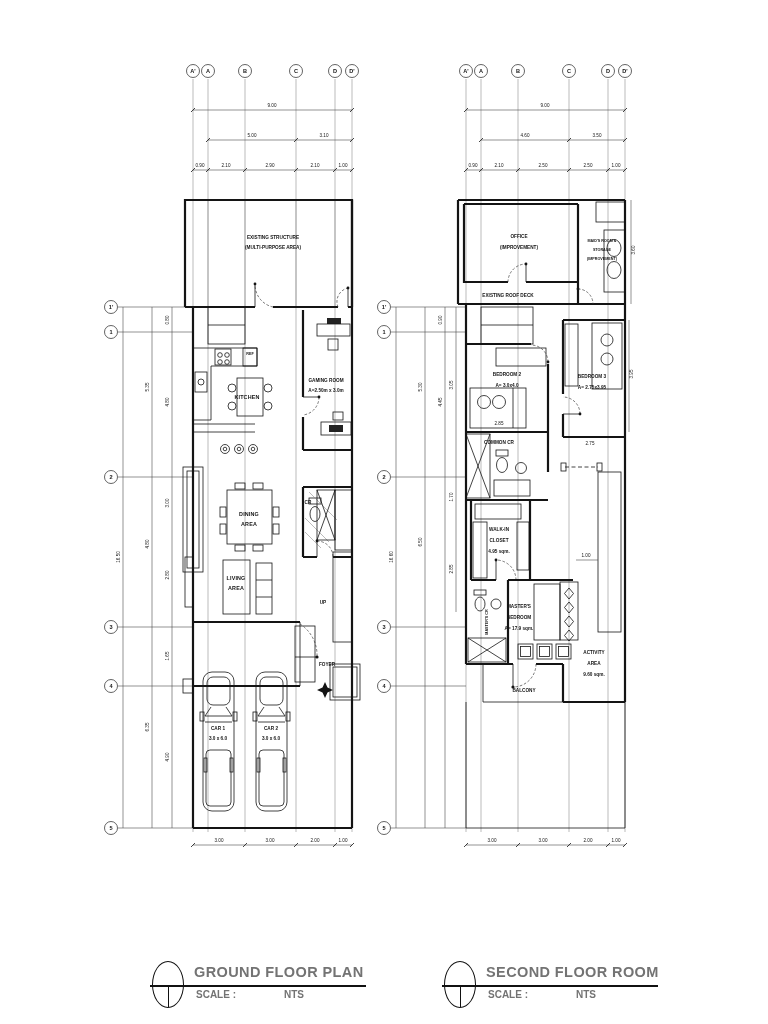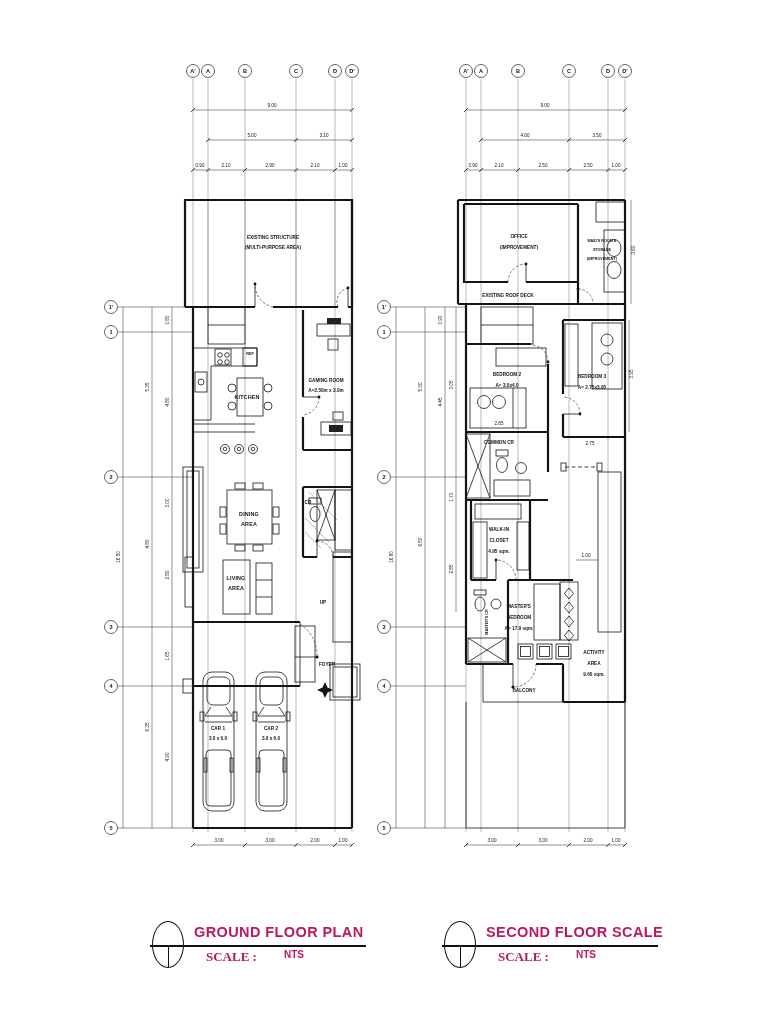--- a/index.html
+++ b/index.html
@@ -14,26 +14,26 @@
   .b{font-size:5.6px;font-weight:700;}
   .gl{stroke:#8d8d8d;stroke-width:.6;fill:none;}
   .dl{stroke:#4a4a4a;stroke-width:.6;fill:none;}
   .tk{stroke:#141414;stroke-width:.8;fill:none;}
   .w{stroke:#141414;stroke-width:2.2;fill:none;}
   .w1{stroke:#141414;stroke-width:.8;fill:none;}
   .dr{stroke:#3c3c3c;stroke-width:.7;fill:none;stroke-dasharray:2.6 1.8;}
   .bb{fill:#fff;stroke:#3c3c3c;stroke-width:.8;}
   .dot{fill:#141414;}
   
-  .tb{position:absolute;height:52px;color:#be185d;}
+  .tb{position:absolute;height:52px;color:#737373;margin-top:40px;}
   .tb-line{position:absolute;left:0;right:0;top:27px;height:1.6px;background:#111;}
   .tb-circ{position:absolute;left:2px;top:3px;width:30px;height:45px;border:1.4px solid #111;border-radius:50%;}
   .tb-vline{position:absolute;left:50%;top:24px;bottom:0;width:1.2px;background:#111;}
   .tb-title{position:absolute;left:44px;top:6px;font-size:14.5px;font-weight:700;letter-spacing:.4px;white-space:nowrap;}
-  .tb-scale{position:absolute;left:56px;top:31px;font-size:13px;font-weight:700;font-family:Liberation Serif, serif;}
+  .tb-scale{position:absolute;left:46px;top:31px;font-size:10px;font-weight:700;}
   .tb-nts{position:absolute;left:134px;top:31px;font-size:10px;font-weight:700;}
 </style>
 </head>
 <body>
 
 <div class="page">
 
 <svg style="left:95px;top:52px" width="300" height="840" viewBox="0 0 300 840">
   <defs>
     <pattern id="pv" width="5" height="5" patternUnits="userSpaceOnUse">
@@ -459,18 +459,18 @@
   <div class="tb-title">GROUND FLOOR PLAN</div>
   <div class="tb-scale">SCALE :</div>
   <div class="tb-nts">NTS</div>
 </div>
 
 <div class="tb" style="left:442px;top:918px;width:216px">
   <div class="tb-line"></div>
   <div class="tb-circ">
         <div class="tb-vline"></div>
       </div>
-  <div class="tb-title">SECOND FLOOR SCALE</div>
+  <div class="tb-title">SECOND FLOOR ROOM</div>
   <div class="tb-scale">SCALE :</div>
   <div class="tb-nts">NTS</div>
 </div>
 
 </div>
 
 </body></html>

